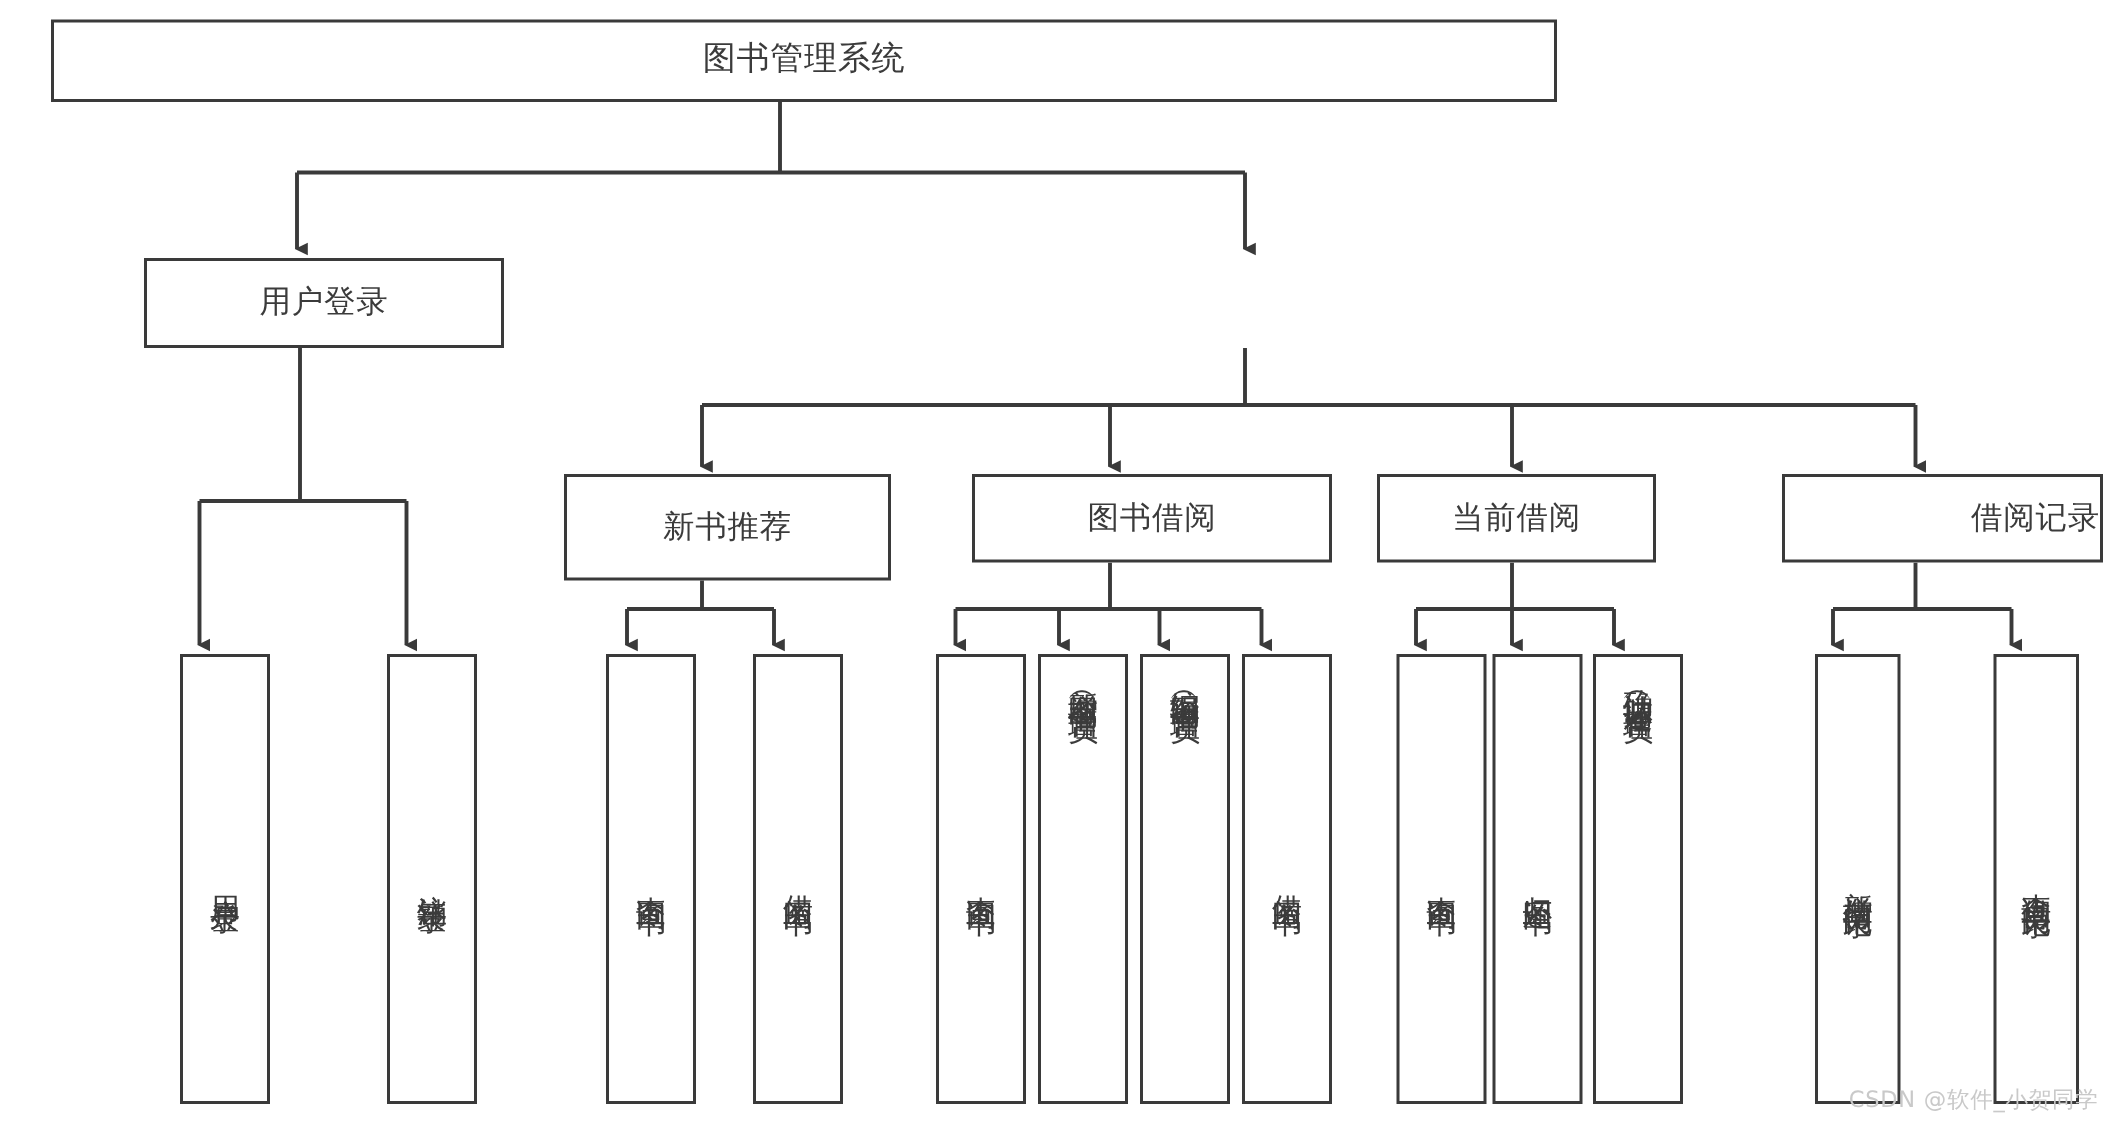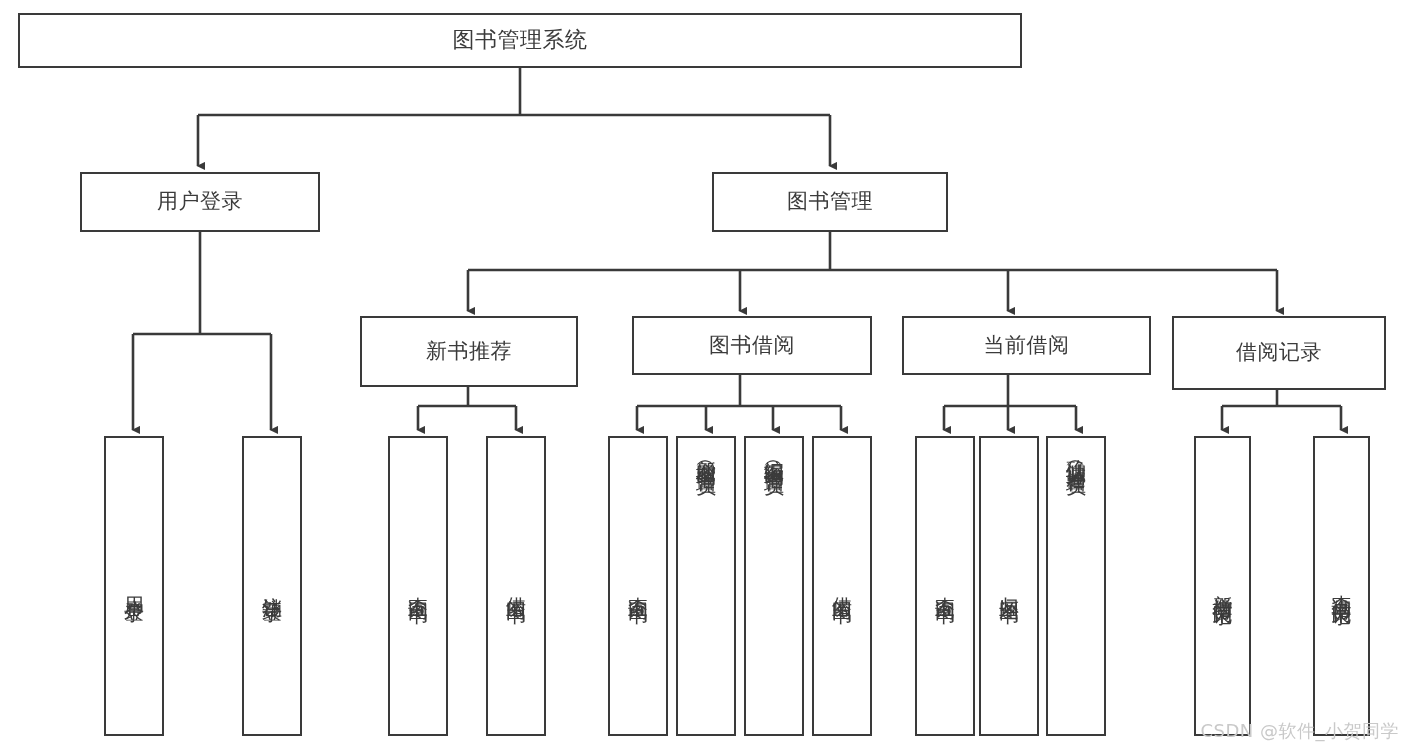--- a/index.html
+++ b/index.html
@@ -29,20 +29,21 @@
   .node {
     position: absolute;
     box-sizing: border-box;
     border: 2.5px solid #3a3a3a;
     background: #ffffff;
     display: flex;
     align-items: center;
     justify-content: center;
     color: #3b3b3b;
     z-index: 2;
+    margin-left: 16px;
   }
   .node .label {
     display: block;
     text-align: center;
     line-height: 1.22;
     letter-spacing: 0.5px;
   }
   
   .node.horiz .label {
     font-size: 21px;
@@ -65,21 +66,21 @@
     text-orientation: upright;
     font-size: 20px;
     line-height: 1.05;
     letter-spacing: 2.5px;
     white-space: nowrap;
   }
   #watermark {
     position: absolute;
     right: 6px;
     bottom: 4px;
-    font-size: 18px;
+    font-size: 15px;
     color: #c9c9c9;
     letter-spacing: 0.5px;
     z-index: 5;
     white-space: nowrap;
     font-family: "DejaVu Sans", "Liberation Sans", sans-serif;
   }
 </style>
 </head>
 <body>
 
@@ -135,34 +136,31 @@
     </g>
   </svg>
 
   <div class="node horiz root" style="left:18px; top:13px; width:1004px; height:55px;">
     <span class="label">图书管理系统</span>
   </div>
 
   <div class="node horiz" style="left:80px; top:172px; width:240px; height:60px;">
     <span class="label">用户登录</span>
   </div>
-  <div class="node horiz" style="left:712px; top:172px; width:236px; height:60px;">
-    <span class="label">图书管理</span>
-  </div>
 
   <div class="node horiz" style="left:360px; top:316px; width:218px; height:71px;">
     <span class="label">新书推荐</span>
   </div>
   <div class="node horiz" style="left:632px; top:316px; width:240px; height:59px;">
     <span class="label">图书借阅</span>
   </div>
-  <div class="node horiz" style="left:902px; top:316px; width:249px; height:59px;">
+  <div class="node horiz" style="left:902px; top:316px; width:186px; height:59px;">
     <span class="label">当前借阅</span>
   </div>
-  <div class="node horiz" style="left:1172px; top:316px; width:214px; height:74px;">
+  <div class="node horiz" style="left:1172px; top:316px; width:214px; height:59px;justify-content:flex-end;">
     <span class="label">借阅记录</span>
   </div>
 
   <div class="node vert" style="left:104px; top:436px; width:60px; height:300px;">
     <span class="label">用户登录</span>
   </div>
   <div class="node vert" style="left:242px; top:436px; width:60px; height:300px;">
     <span class="label">注销登录</span>
   </div>
 

